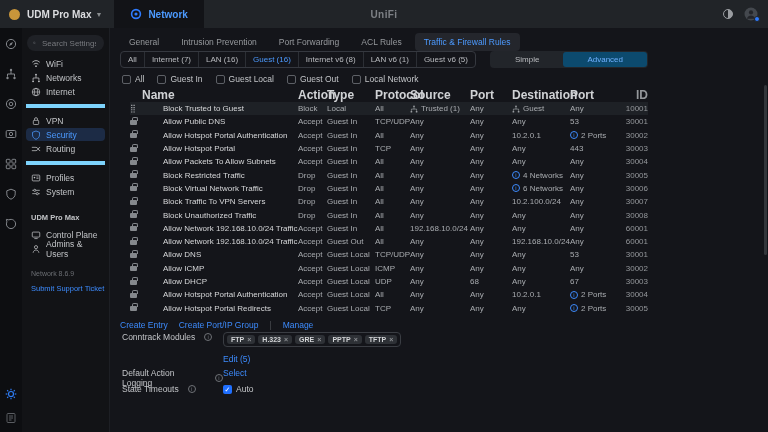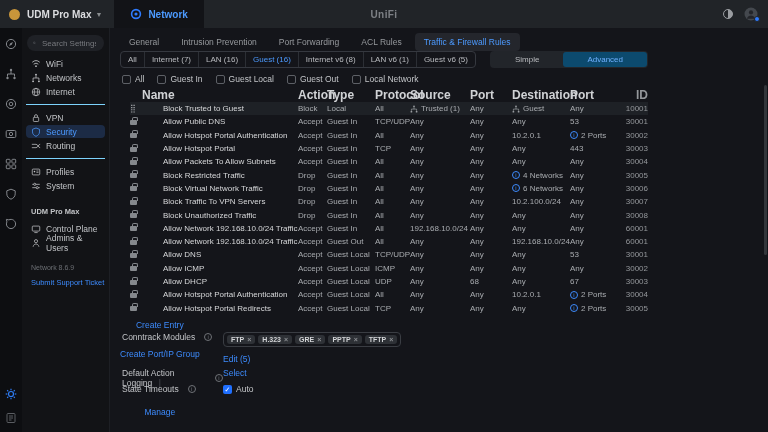--- a/index.html
+++ b/index.html
@@ -22,21 +22,21 @@
   
   .rail{position:absolute;top:28px;left:0;width:22px;bottom:0;background:#0d0e11;display:flex;flex-direction:column;align-items:center;padding:10px 0 8px 0;gap:18px;}
   .rail-btn{width:12px;height:12px;display:flex;align-items:center;justify-content:center;color:#84878c;}
   .rail-bottom{margin-top:auto;display:flex;flex-direction:column;gap:12px;align-items:center;}
 
   
   .sidebar{position:absolute;top:28px;left:22px;width:88px;bottom:0;background:#121316;border-right:1px solid #1d1f24;padding-top:7px;}
   .search-box{margin:0 5px;height:16px;background:#1f2126;border-radius:8px;display:flex;align-items:center;gap:4px;padding:0 6px;}
   .search-box input{background:transparent;border:none;outline:none;width:58px;color:#9a9da1;font-size:8px;font-family:"Liberation Sans",sans-serif;}
   .search-box input::placeholder{color:#77797e;}
-  .side-group{margin:6px 4px 0 4px;padding-bottom:5px;border-bottom:1px solid #7dd3fc;}
+  .side-group{margin:6px 4px 0 4px;padding-bottom:5px;border-bottom:4px solid #7dd3fc;}
   .side-group.last{border-bottom:none;}
   .side-item{height:13px;display:flex;align-items:center;gap:5px;padding-left:5px;border-radius:4px;color:#c2c4c7;font-size:8.5px;margin-bottom:1px;}
   .side-item svg{flex:none;}
   .side-item.active{background:#1c2b45;color:#4c9aff;}
   .section-label{font-size:7.5px;font-weight:bold;color:#c2c4c7;padding-left:9px;margin:9px 0 4px 0;}
   .version{font-size:7px;color:#6b6e73;padding-left:9px;margin-top:9px;}
   .support-link{font-size:7.5px;color:#3d8bfd;padding-left:9px;margin-top:7px;}
 
   
   .main{position:absolute;top:28px;left:110px;right:0;bottom:0;background:#14151a;}
@@ -68,21 +68,21 @@
   .cell{overflow:visible;}
   .c-name{color:#d7d8da;padding-left:21px;}
   .c-id{text-align:right;color:#94979b;}
   .flexcell{display:flex;align-items:center;gap:3px;}
   .drag-glyph{font-size:8px;color:#aaadb1;line-height:1;}
   .lock-glyph{position:relative;display:inline-block;width:7px;height:5px;background:#85888d;border-radius:1px;margin-top:3px;}
   .lock-glyph::before{content:"";position:absolute;top:-3px;left:1.5px;width:4px;height:3px;border:1px solid #85888d;border-bottom:none;border-radius:2px 2px 0 0;}
   .info-dot{width:8px;height:8px;border-radius:50%;border:1px solid #3d8bfd;color:#3d8bfd;font-size:6px;line-height:7px;text-align:center;flex:none;}
   .info-dot::before{content:"i";}
 
-  .table-links{position:absolute;top:292px;left:10px;display:flex;gap:19px;align-items:center;font-size:8.5px;color:#3d8bfd;flex-direction:column;}
+  .table-links{position:absolute;top:292px;left:10px;display:flex;gap:11px;align-items:center;font-size:8.5px;color:#3d8bfd;}
   .link-sep{color:#4a4d52;}
 
   
   .form-row{position:absolute;left:12px;display:flex;align-items:flex-start;}
   .form-label{width:101px;display:flex;align-items:center;gap:9px;font-size:8.5px;color:#c3c5c8;flex:none;}
   .linfo{width:8px;height:8px;border-radius:50%;border:1px solid #6f7277;color:#6f7277;font-size:6px;line-height:7px;text-align:center;flex:none;}
   .linfo::before{content:"i";}
   .chips-box{border:1px solid #3a3d43;border-radius:4px;padding:2px 3px;display:inline-flex;gap:3px;align-items:center;}
   .chip{display:flex;align-items:center;gap:3px;background:#2e3136;border-radius:3px;padding:1px 4px;font-size:7px;color:#d2d4d6;font-weight:bold;}
   .chip-x{color:#8a8d91;font-size:7px;}

